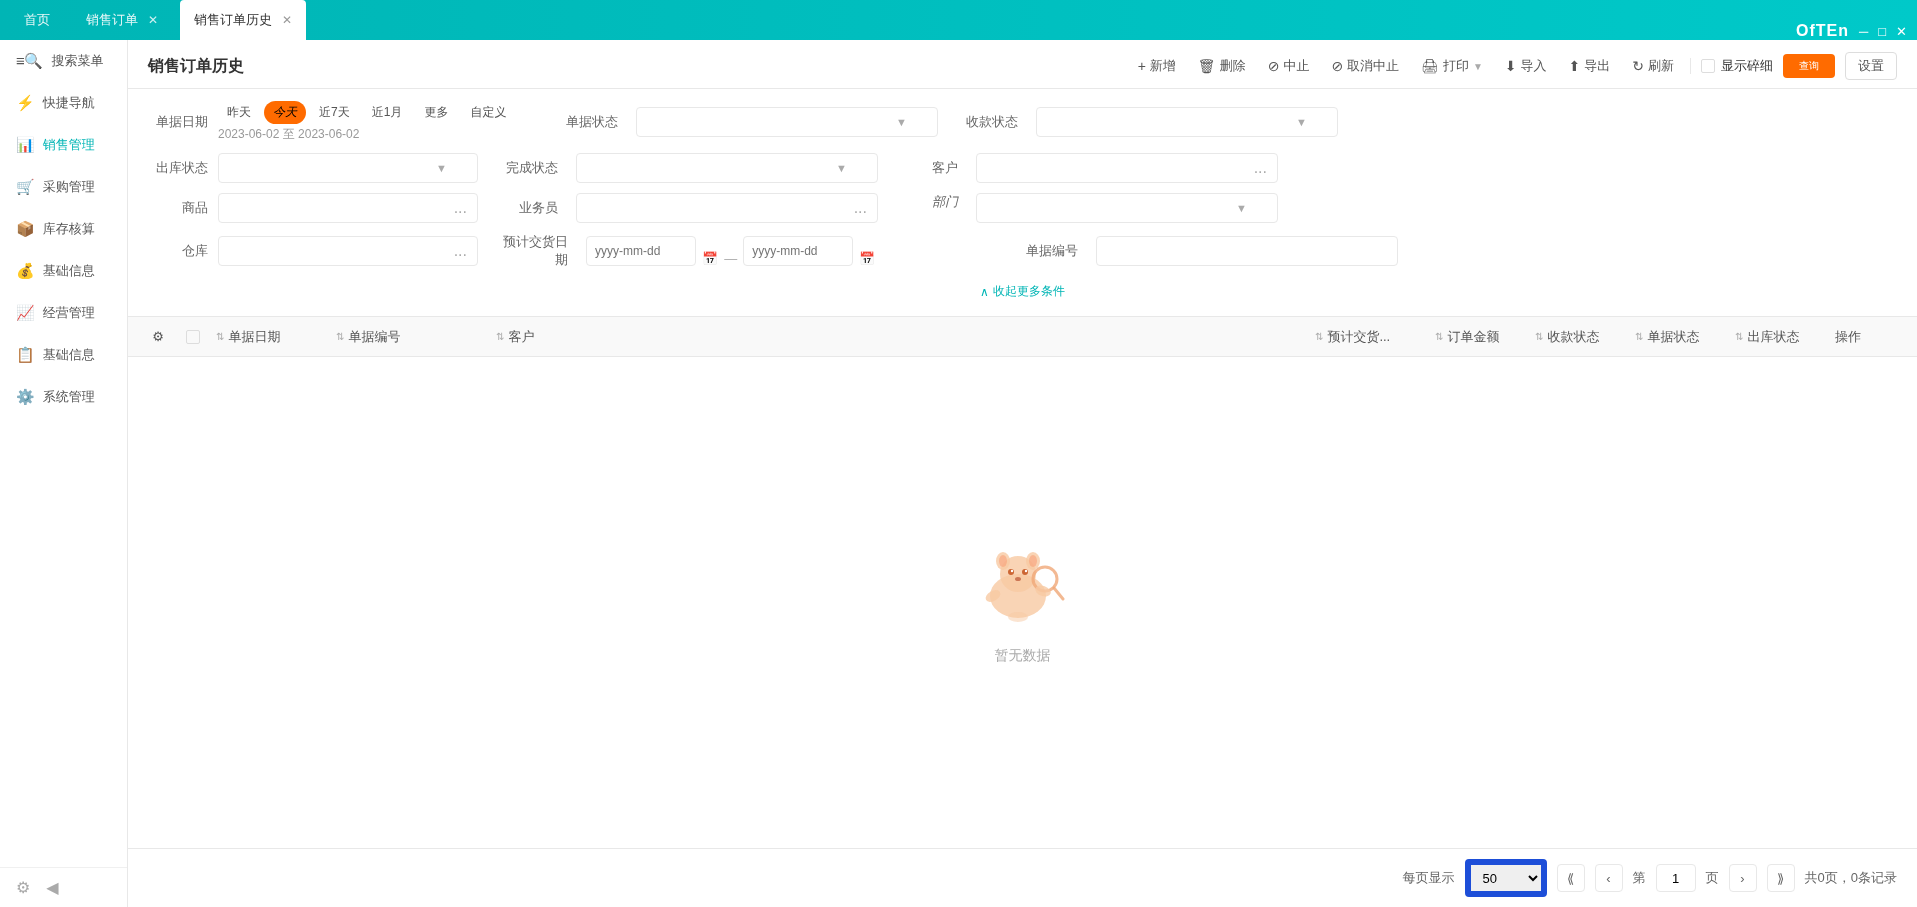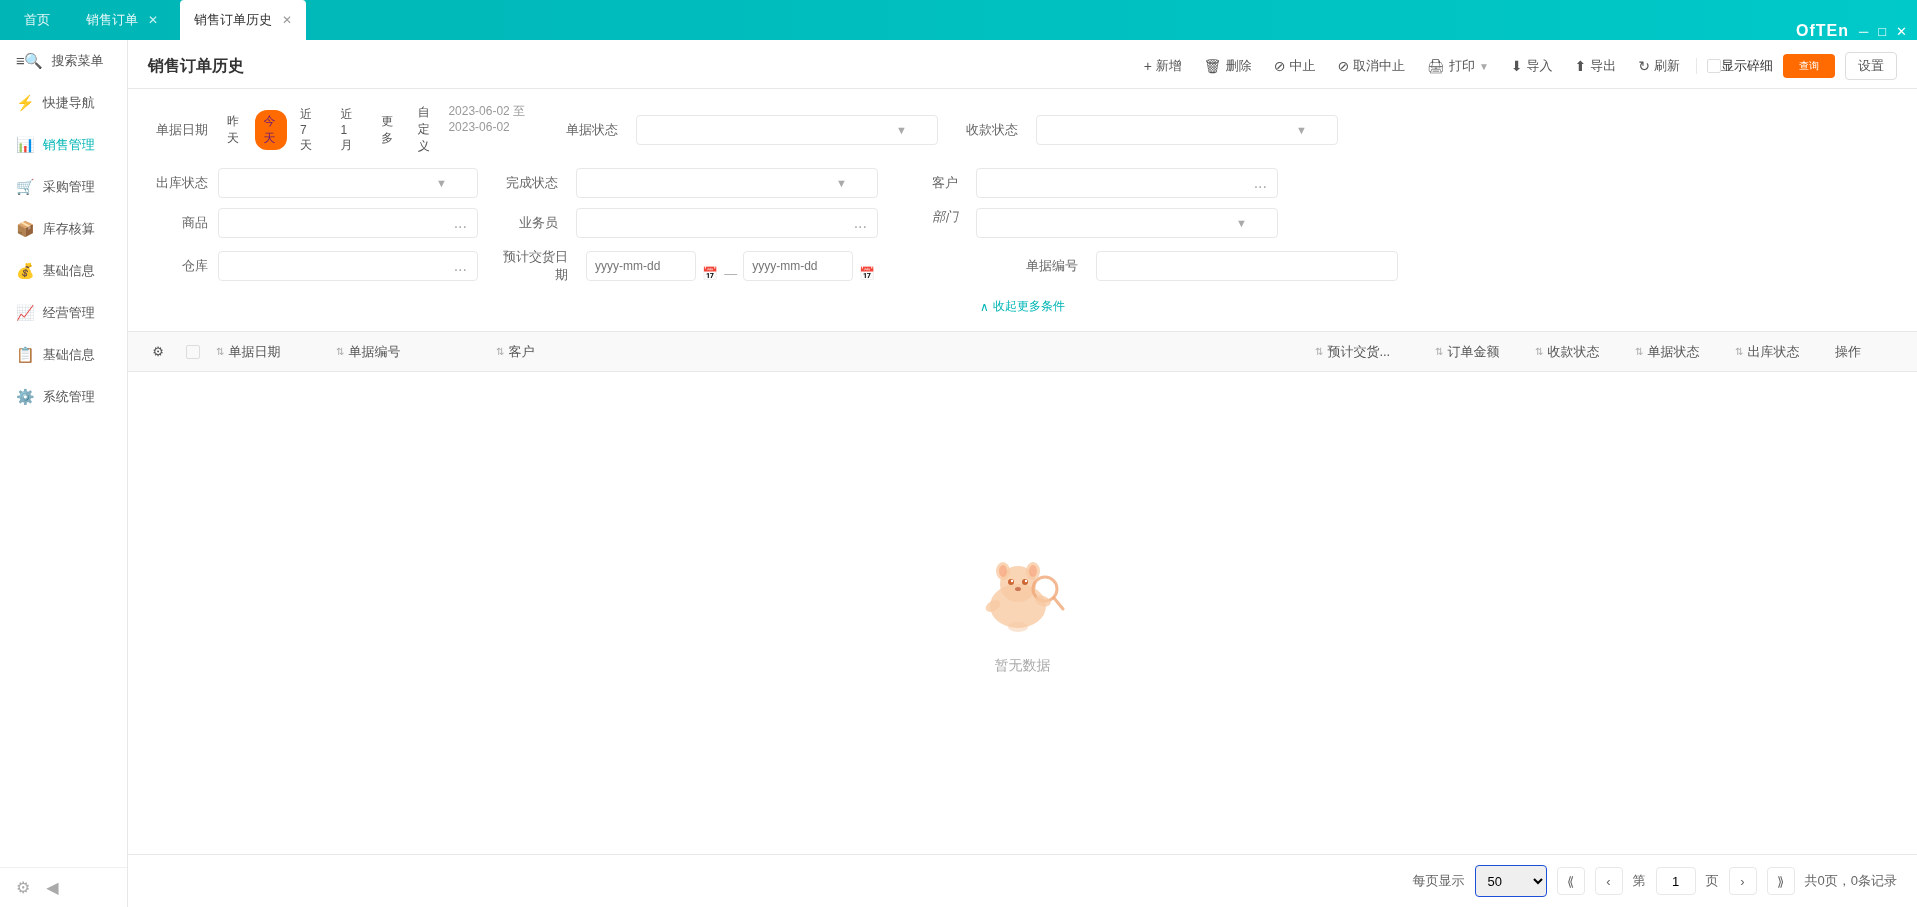--- a/index.html
+++ b/index.html
@@ -182,21 +182,22 @@
     .date-pill {
       padding: 2px 8px;
       border-radius: 12px;
       font-size: 12px;
       cursor: pointer;
       color: #555;
       border: 1px solid transparent;
     }
     .date-pill.active {
       background: #ff6b00;
-      color: #701a75;
+      color: #000000;
+      font-style: italic;
     }
     .date-range-text { font-size: 12px; color: #999; margin-top: 2px; }
     .select-control {
       border: 1px solid #e8e8e8;
       border-radius: 4px;
       padding: 4px 30px 4px 10px;
       font-size: 13px;
       color: #555;
       background: white;
       min-width: 180px;
@@ -311,25 +312,25 @@
       border-top: 1px solid #e8e8e8;
       padding: 10px 20px;
       display: flex;
       align-items: center;
       justify-content: flex-end;
       gap: 10px;
       flex-shrink: 0;
     }
     .page-size-label { color: #666; font-size: 13px; }
     .page-size-select {
-      border: 1px solid #1d4ed8;
+      border: 6px solid #1d4ed8;
       border-radius: 4px;
       padding: 3px 20px 3px 8px;
       font-size: 13px;
-      height: 32px;
+      height: 38px;
       cursor: pointer;
     }
     .page-nav-btn {
       border: 1px solid #e8e8e8;
       background: white;
       border-radius: 4px;
       width: 28px;
       height: 28px;
       display: flex;
       align-items: center;
@@ -451,34 +452,34 @@
         </div>
         <div class="toolbar-btn">
           <span class="btn-icon">⬆</span>
           <span>导出</span>
         </div>
         <div class="toolbar-btn">
           <span class="btn-icon">↻</span>
           <span>刷新</span>
         </div>
         <div class="toolbar-divider"></div>
-        <label style="display:flex;align-items:center;gap:0;cursor:pointer;">
+        <label style="display:flex;align-items:center;gap:6px;cursor:pointer;">
           <span class="checkbox-display"></span>
           <span>显示碎细</span>
         </label>
         <button class="btn-primary">查询</button>
         <button class="btn-secondary">设置</button>
       </div>
     </div>
 
     <div class="filter-section">
 
       <div class="filter-row">
         <span class="filter-label">单据日期</span>
-        <div style="display:flex;flex-direction:row;flex:1;max-width:340px;justify-content:center;">
+        <div style="display:flex;flex-direction:column;flex:1;max-width:340px;justify-content:center;">
           <div class="date-pills">
             <span class="date-pill">昨天</span>
             <span class="date-pill active">今天</span>
             <span class="date-pill">近7天</span>
             <span class="date-pill">近1月</span>
             <span class="date-pill">更多</span>
             <span class="date-pill">自定义</span>
           </div>
           <div class="date-range-text">2023-06-02 至 2023-06-02</div>
         </div>

